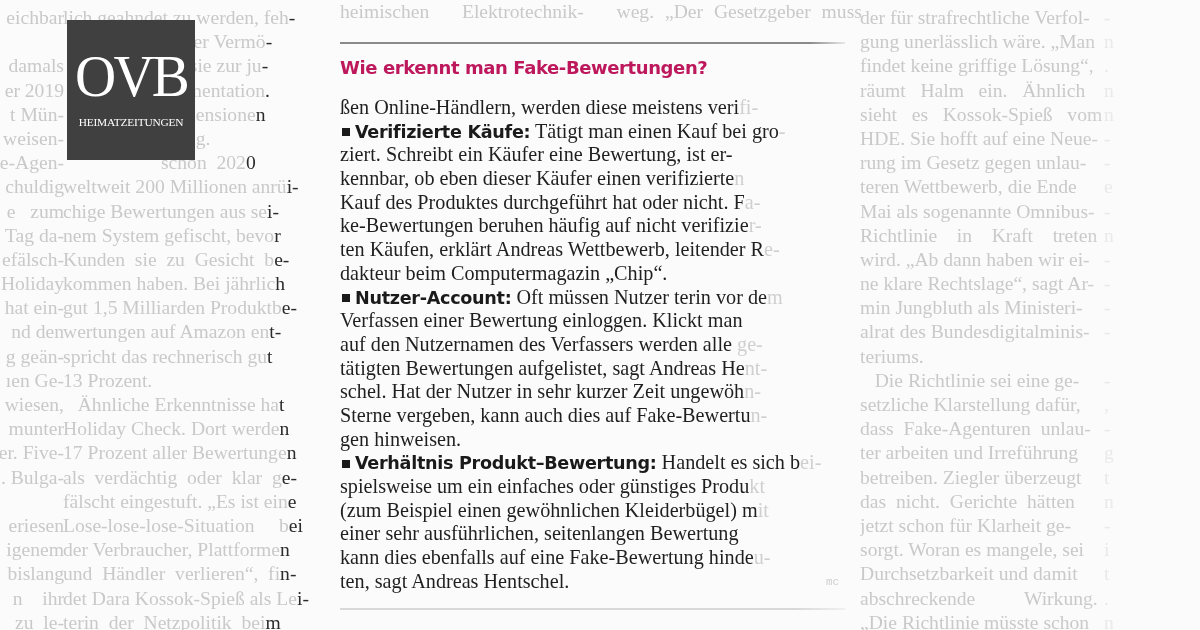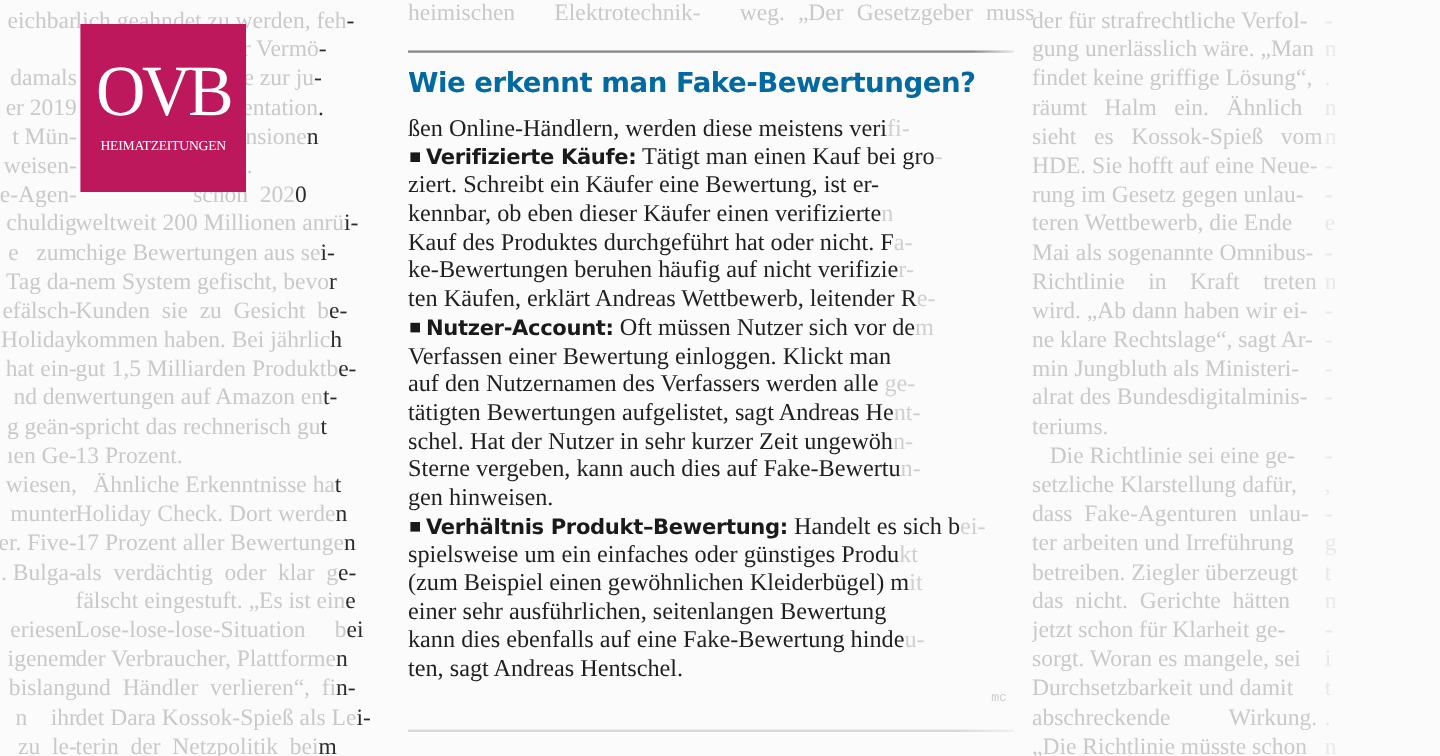--- a/index.html
+++ b/index.html
@@ -38,22 +38,22 @@
   .rule {
     position: absolute; left: 340px; height: 2px; width: 505px;
     background: linear-gradient(to right, #8a8a8a 0%, #8a8a8a 93%, #e8e8e8 100%);
   }
   .rule-top { top: 42px; }
   .rule-bottom { top: 608px; background: linear-gradient(to right, #d8d8d8, #d8d8d8 90%, #f0f0f0); }
 
   .box-title {
     position: absolute; left: 340px; top: 57px;
     font-family: "DejaVu Sans", "Liberation Sans", sans-serif;
-    font-weight: bold; font-size: 23px; letter-spacing: -0.4px;
-    color: #0369a1; white-space: pre;
+    font-weight: bold; font-size: 18px; letter-spacing: -0.4px;
+    color: #be185d; white-space: pre;
   }
 
   .box-body {
     position: absolute; left: 340px; top: 96px; width: 480px;
     font-size: 20.2px; line-height: 23.7px; color: #1f1f1f;
   }
   .box-body .line { display: block; height: 23.7px; white-space: pre; overflow: visible; position: relative; }
   .box-body .lead {
     font-family: "DejaVu Sans", "Liberation Sans", sans-serif;
     font-weight: bold; font-size: 17.6px; letter-spacing: -0.3px; color: #1a1a1a;
@@ -63,22 +63,22 @@
     margin: 0 5px 2px 2px; vertical-align: middle;
   }
   .box-body .fade { color: #cfcfcf; }
 
   .signature {
     position: absolute; left: 826px; top: 576px;
     font-family: Liberation Mono, monospace; font-size: 11px; color: #cfcfcf;
   }
 
   .logo {
-    position: absolute; left: 67px; top: 20px; width: 138px; height: 140px;
-    background: #be185d;
+    position: absolute; left: 67px; top: 20px; width: 128px; height: 140px;
+    background: #404040;
     color: #ffffff; text-align: center;
   }
   .logo-word {
     position: absolute; left: 0; right: 0; top: 28px;
     font-family: "Liberation Serif", "DejaVu Serif", serif;
     font-size: 60px; line-height: 56px; letter-spacing: -3px;
     transform: scaleX(0.95);
   }
   .logo-sub {
     position: absolute; left: 0; right: 0; top: 96px;
@@ -98,21 +98,22 @@
 <div class="rule rule-top"></div>
 <div class="box-title">Wie erkennt man Fake-Bewertungen?</div>
 <div class="box-body" id="boxBody">
     <span class="line"><span>ßen Online-Händlern, werden diese meistens veri</span><span class="fade">fi-</span></span>
     <span class="line"><span class="bullet"></span><span class="lead">Verifizierte Käufe:</span><span> Tätigt man einen Kauf bei gro</span><span class="fade">-</span></span>
     <span class="line"><span>ziert. Schreibt ein Käufer eine Bewertung, ist er-</span></span>
     <span class="line"><span>kennbar, ob eben dieser Käufer einen verifizierte</span><span class="fade">n</span></span>
     <span class="line"><span>Kauf des Produktes durchgeführt hat oder nicht. F</span><span class="fade">a-</span></span>
     <span class="line"><span>ke-Bewertungen beruhen häufig auf nicht verifizie</span><span class="fade">r-</span></span>
     <span class="line"><span>ten Käufen, erklärt Andreas Wettbewerb, leitender R</span><span class="fade">e-</span></span>
-    <span class="line"><span class="bullet"></span><span class="lead">Nutzer-Account:</span><span> Oft müssen Nutzer sich vor de</span><span class="fade">m</span></span>
+    <span class="line"><span>dakteur beim Computermagazin „Chip“.</span></span>
+    <span class="line"><span class="bullet"></span><span class="lead">Nutzer-Account:</span><span> Oft müssen Nutzer terin vor de</span><span class="fade">m</span></span>
     <span class="line"><span>Verfassen einer Bewertung einloggen. Klickt man</span></span>
     <span class="line"><span>auf den Nutzernamen des Verfassers werden alle </span><span class="fade">ge-</span></span>
     <span class="line"><span>tätigten Bewertungen aufgelistet, sagt Andreas He</span><span class="fade">nt-</span></span>
     <span class="line"><span>schel. Hat der Nutzer in sehr kurzer Zeit ungewöh</span><span class="fade">n-</span></span>
     <span class="line"><span>Sterne vergeben, kann auch dies auf Fake-Bewertu</span><span class="fade">n-</span></span>
     <span class="line"><span>gen hinweisen.</span></span>
     <span class="line"><span class="bullet"></span><span class="lead">Verhältnis Produkt–Bewertung:</span><span> Handelt es sich b</span><span class="fade">ei-</span></span>
     <span class="line"><span>spielsweise um ein einfaches oder günstiges Produ</span><span class="fade">kt</span></span>
     <span class="line"><span>(zum Beispiel einen gewöhnlichen Kleiderbügel) m</span><span class="fade">it</span></span>
     <span class="line"><span>einer sehr ausführlichen, seitenlangen Bewertung</span></span>

